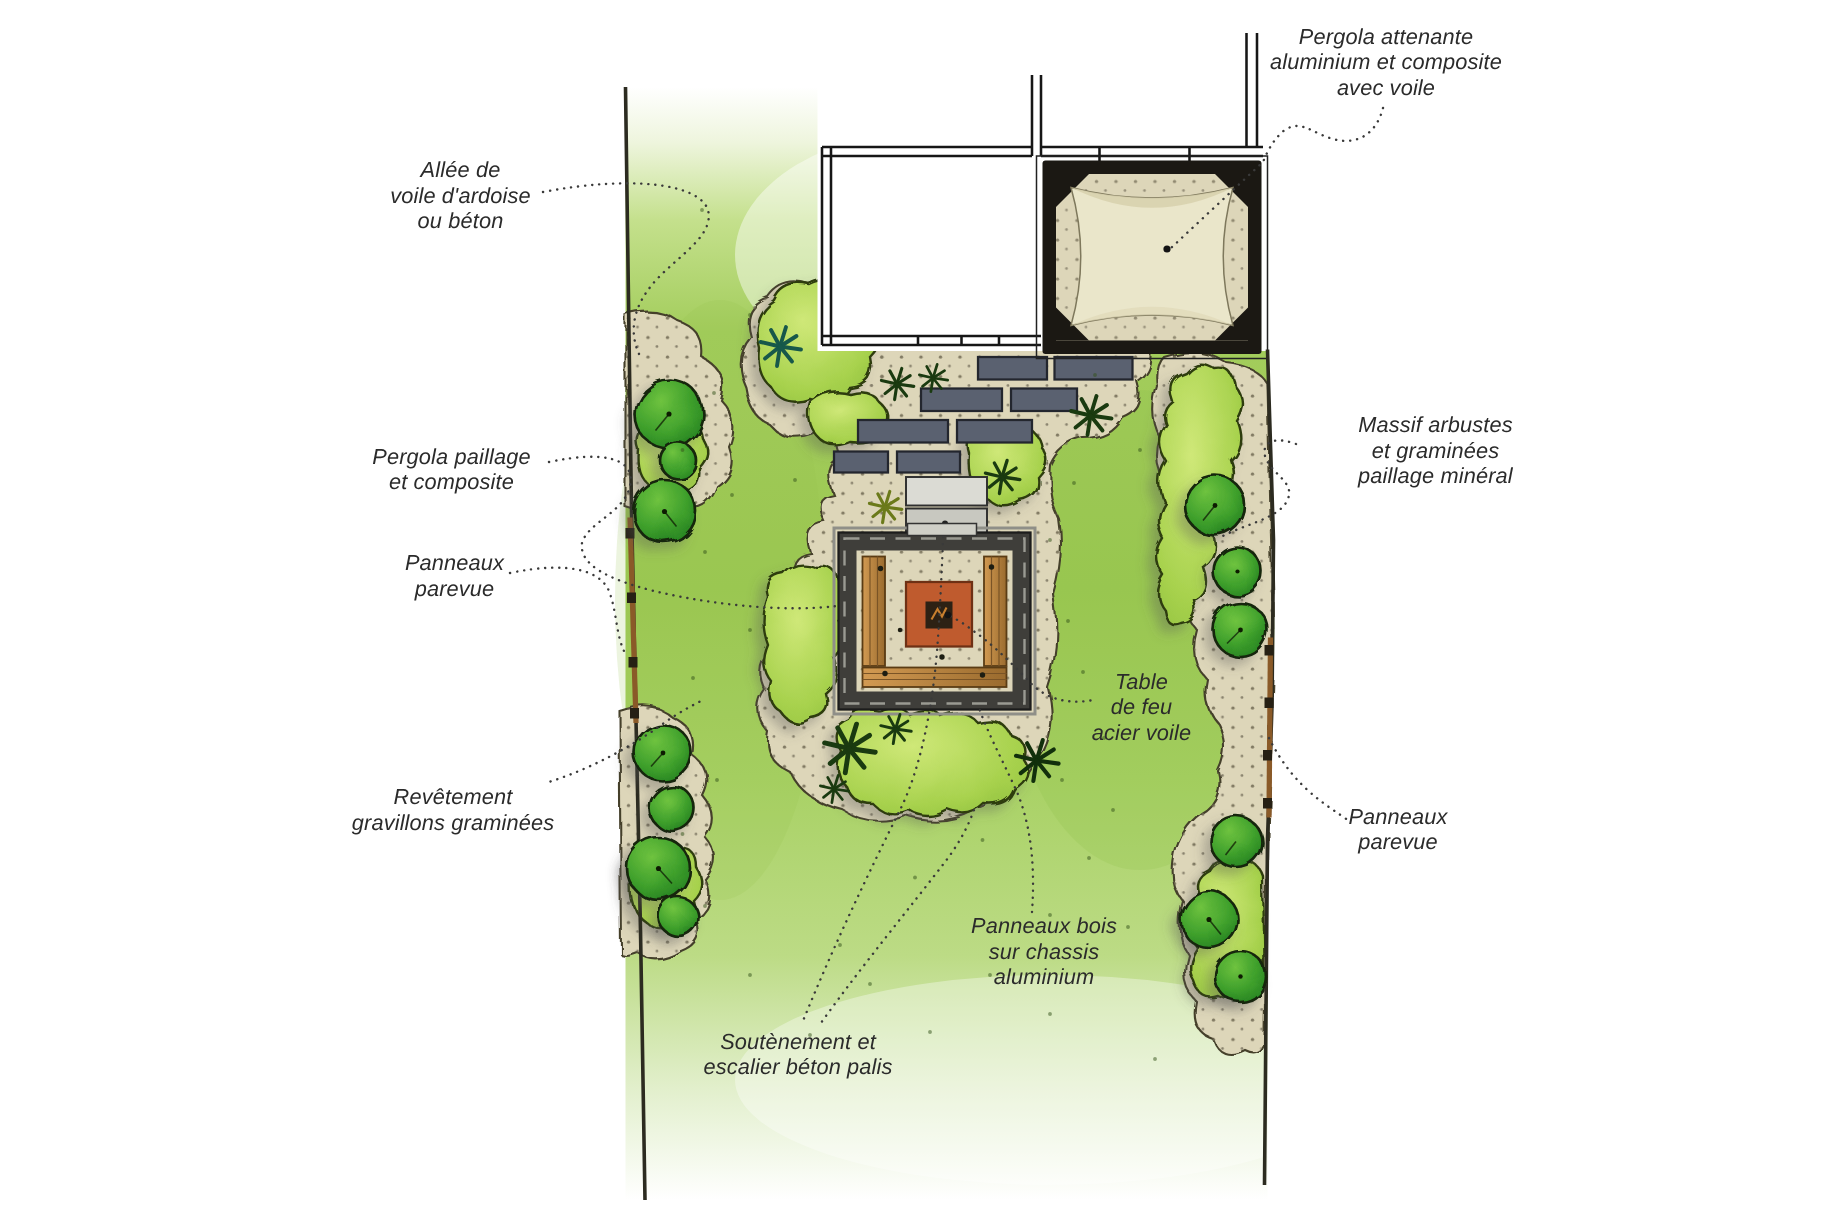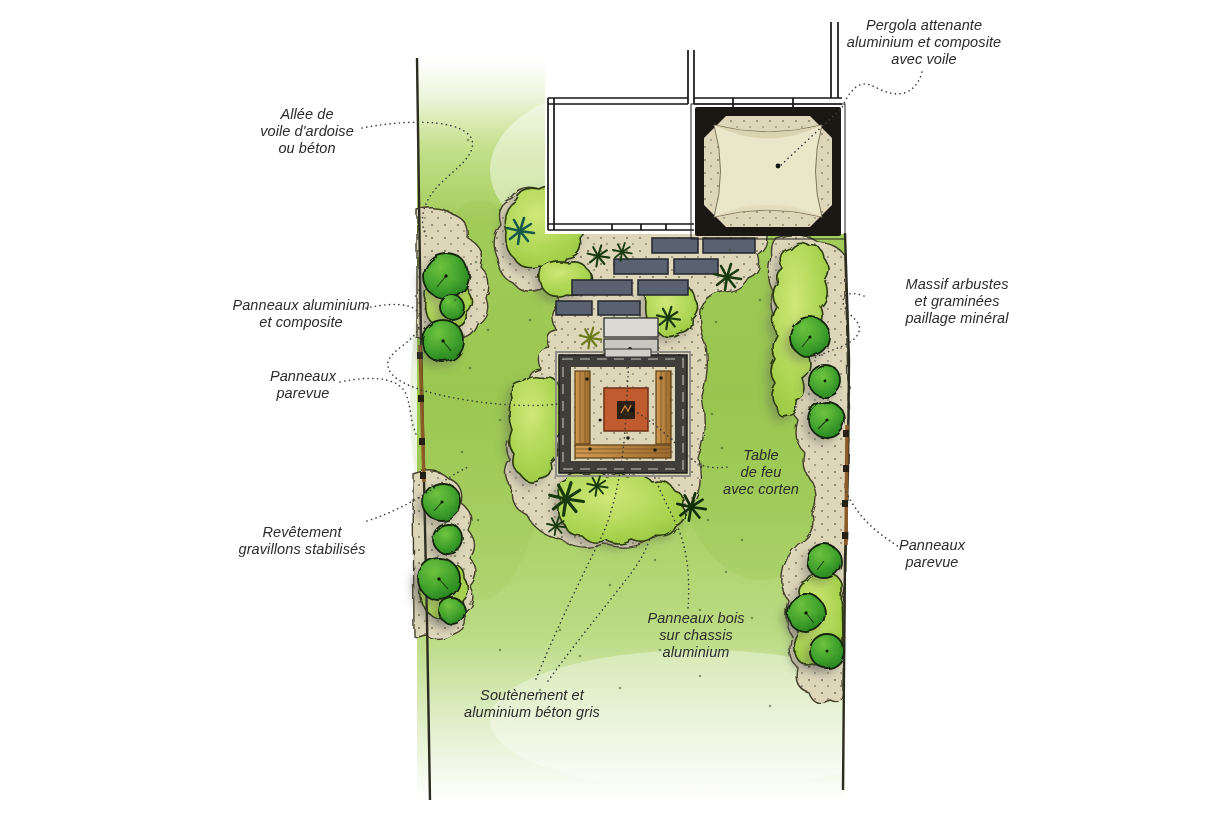--- a/index.html
+++ b/index.html
@@ -309,33 +309,33 @@
     <circle cx="632" cy="410" r="2.2"></circle>
   </g>
 </svg>
 
 <div class="lbl" style="left:814px;top:17px;width:220px;">Pergola attenante
 aluminium et composite
 avec voile</div>
 <div class="lbl" style="left:227px;top:106px;width:160px;">Allée de
 voile d'ardoise
 ou béton</div>
-<div class="lbl" style="left:206px;top:297px;width:190px;">Panneaux aluminium
+<div class="lbl" style="left:206px;top:297px;width:190px;">Pergola paillage
 et composite</div>
 <div class="lbl" style="left:238px;top:368px;width:130px;">Panneaux
 parevue</div>
 <div class="lbl" style="left:848px;top:276px;width:170px;margin-left:24px;">Massif arbustes
 et graminées
 paillage minéral</div>
 <div class="lbl" style="left:701px;top:447px;width:120px;">Table
 de feu
-avec corten</div>
+acier voile</div>
 <div class="lbl" style="left:207px;top:524px;width:190px;">Revêtement
-gravillons stabilisés</div>
+gravillons graminées</div>
 <div class="lbl" style="left:867px;top:537px;width:130px;">Panneaux
 parevue</div>
 <div class="lbl" style="left:626px;top:610px;width:140px;">Panneaux bois
 sur chassis
 aluminium</div>
 <div class="lbl" style="left:437px;top:687px;width:190px;">Soutènement et
-aluminium béton gris</div>
+escalier béton palis</div>
 
 </div>
 
 </body></html>

